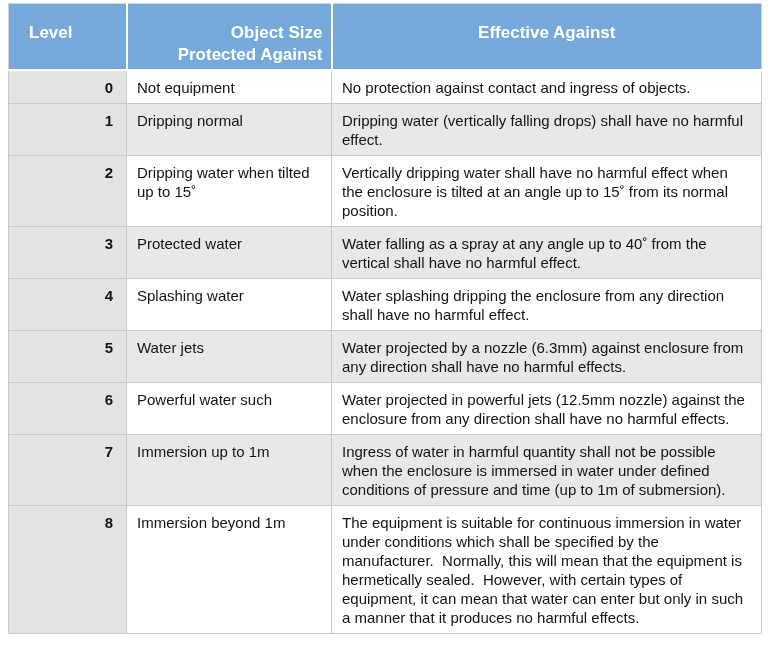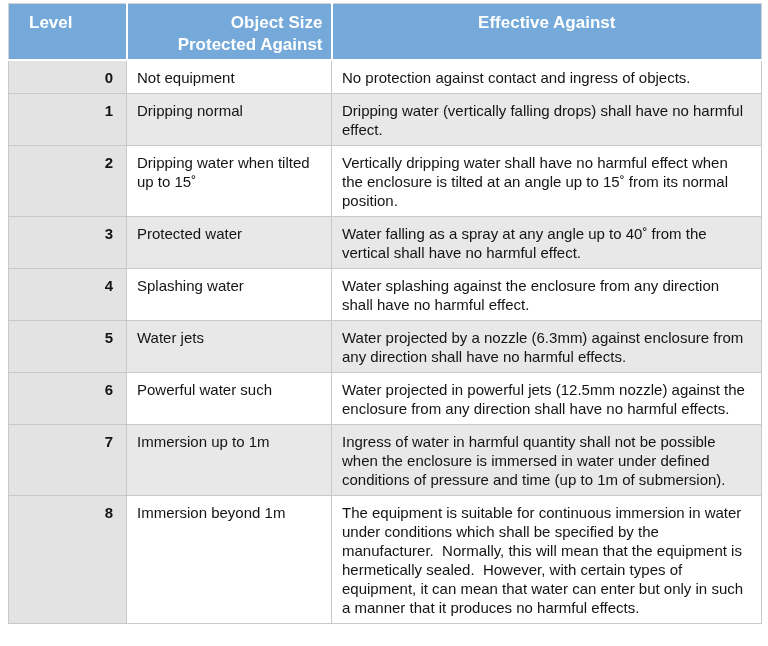--- a/index.html
+++ b/index.html
@@ -22,21 +22,21 @@
     border:1px solid #d2d2d2;
   }
   col.c1{width:118px;}
   col.c2{width:205px;}
   col.c3{width:430px;}
   th{
     background:var(--header-bg);
     color:var(--header-text);
     font-size:17px;font-weight:bold;line-height:22px;
     vertical-align:top;text-align:center;
-    padding:8px 8px 3px 8px;height:44px;
+    padding:18px 8px 3px 8px;height:44px;
     white-space:pre-wrap;
     border-bottom:2px solid #ffffff;
   }
   th.h-level{
     text-align:left;padding-left:20px;
     border-right:2px solid #ffffff;
   }
   th.h-mid{border-right:2px solid #ffffff;text-align:right;}
   td{
     font-size:15px;line-height:19px;color:var(--text);
@@ -88,21 +88,21 @@
         <td class="eff">Vertically dripping water shall have no harmful effect when the enclosure is tilted at an angle up to 15˚ from its normal position.</td>
       </tr>
       <tr class="alt">
         <td class="level">3</td>
         <td class="obj">Protected water</td>
         <td class="eff">Water falling as a spray at any angle up to 40˚ from the vertical shall have no harmful effect.</td>
       </tr>
       <tr>
         <td class="level">4</td>
         <td class="obj">Splashing water</td>
-        <td class="eff">Water splashing against the enclosure from any direction shall have no harmful effect.</td>
+        <td class="eff">Water splashing dripping the enclosure from any direction shall have no harmful effect.</td>
       </tr>
       <tr class="alt">
         <td class="level">5</td>
         <td class="obj">Water jets</td>
         <td class="eff">Water projected by a nozzle (6.3mm) against enclosure from any direction shall have no harmful effects.</td>
       </tr>
       <tr>
         <td class="level">6</td>
         <td class="obj">Powerful water such</td>
         <td class="eff">Water projected in powerful jets (12.5mm nozzle) against the enclosure from any direction shall have no harmful effects.</td>

